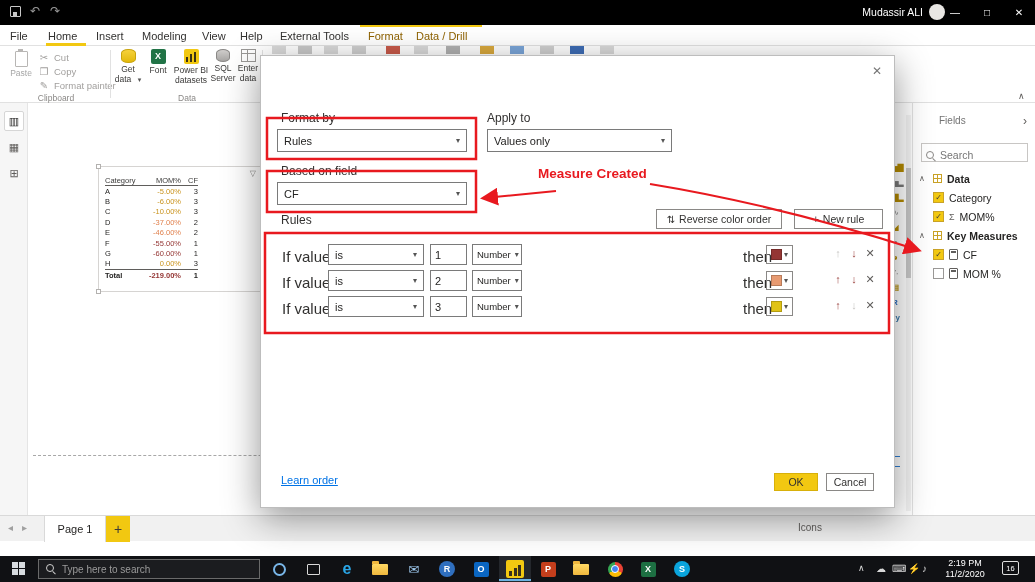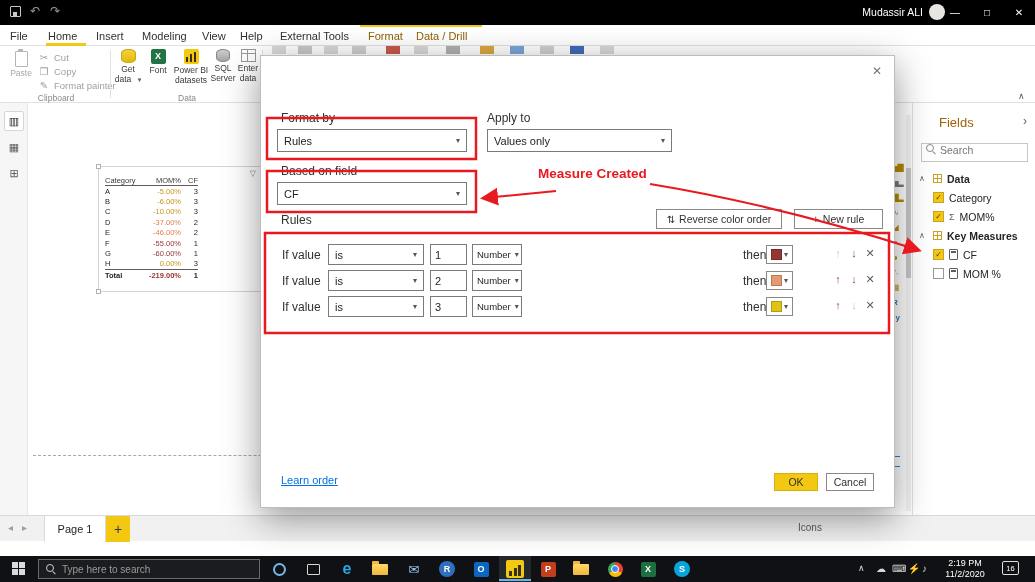--- a/index.html
+++ b/index.html
@@ -58,23 +58,23 @@
 .tc2{width:46px;text-align:right}
 .tc3{width:17px;text-align:right}
 
 #viz-strip{position:absolute;left:884px;top:160px;width:22px;z-index:1}
 .viz-ico{height:15px;display:flex;align-items:center;justify-content:center;font-size:8px;letter-spacing:-1px;cursor:default}
 .plink{position:absolute;height:8px;border-bottom:1.5px solid #2b7cd3;z-index:6}
 #scroll-track{position:absolute;left:906px;top:115px;width:5px;height:396px;background:#f3f3f3;z-index:2}
 #scroll-thumb{position:absolute;left:906px;top:168px;width:5px;height:110px;background:#c6c6c6;z-index:3}
 
 #fields{position:absolute;left:912px;top:103px;width:123px;height:412px;background:#fff;border-left:1px solid #e1e1e1;z-index:4}
-#fields-title{position:absolute;left:26px;top:12px;font-size:13px;color:#a16207}
+#fields-title{position:absolute;left:26px;top:12px;font-size:10px;color:#737373}
 #fields-collapse{position:absolute;right:8px;top:11px;font-size:12px;color:#605e5c}
-#fields-search{position:absolute;left:8px;top:40px;width:107px;height:19px;border:1px solid #c8c6c4;display:flex;align-items:flex-start;gap:4px;padding:0 4px}
+#fields-search{position:absolute;left:8px;top:40px;width:107px;height:19px;border:1px solid #c8c6c4;display:flex;align-items:flex-end;gap:4px;padding:0 4px}
 #fields-search input{border:none;outline:none;width:78px;font-size:10.5px;font-family:"Liberation Sans",sans-serif;color:#323130}
 .mag{width:10px;height:10px;position:relative;flex:none}
 .mag::before{content:"";position:absolute;left:0;top:0;width:6px;height:6px;border:1.3px solid #8a8886;border-radius:50%}
 .mag::after{content:"";position:absolute;left:7px;top:7px;width:4px;height:1.3px;background:#8a8886;transform:rotate(45deg);transform-origin:0 0}
 .mag.light::before{border-color:#cfcfcf}
 .mag.light::after{background:#cfcfcf}
 #fields-tree{position:absolute;left:0;top:66px;width:123px}
 .f-row{display:flex;align-items:center;height:19px;font-size:10.5px;gap:5px}
 .f-chev{font-size:8px;color:#605e5c;width:9px}
 .f-bold{font-weight:bold}
@@ -88,21 +88,21 @@
 .sig{font-size:9px;color:#605e5c}
 
 #dialog{position:absolute;left:260px;top:55px;width:635px;height:453px;background:#fff;border:1px solid #bdbdbd;box-shadow:0 10px 34px rgba(0,0,0,.42);z-index:20}
 #dlg-close{position:absolute;right:12px;top:8px;font-size:12px;color:#767676;cursor:default}
 #dlg-title{position:absolute;left:20px;top:18px;font-size:17px;color:#767676}
 .dlabel{position:absolute;font-size:12px;color:#323130}
 .dd{position:absolute;background:#fff;border:1px solid #7a7a7a;display:flex;align-items:center;justify-content:space-between;padding:0 6px;font-size:11px;color:#252423;cursor:default}
 .caret{font-size:8px;color:#555;margin-left:4px}
 .btn{position:absolute;display:flex;align-items:center;justify-content:center;gap:4px;background:#fff;border:1px solid #8a8886;font-size:10.5px;color:#323130;cursor:default}
 .rule-row{position:absolute;left:0;width:100%;height:22px}
-.rr-lab{position:absolute;top:4px;font-size:12px;color:#323130}
+.rr-lab{position:absolute;top:4px;font-size:15px;color:#323130}
 .rr-input{position:absolute;border:1px solid #7a7a7a;font-size:11px;padding-left:4px;font-family:"Liberation Sans",sans-serif;color:#252423}
 .swatch{position:absolute;width:27px;height:19px;border:1px solid #8a8886;display:flex;align-items:center;justify-content:center;gap:2px}
 .sw{width:11px;height:11px;display:block;border:1px solid rgba(0,0,0,.2)}
 .rr-btn{position:absolute;top:3px;width:14px;text-align:center;font-size:11px;color:#9c4440;cursor:default}
 .rr-btn.dis{color:#c8c6c4}
 .rr-btn.gray{color:#605e5c}
 #learn-more{position:absolute;left:20px;top:418px;font-size:11px;color:#0073e6;text-decoration:underline;cursor:default}
 #ok-btn{left:513px;top:417px;width:44px;height:18px;background:#f2c811;border-color:#d8b00a}
 #cancel-btn{left:565px;top:417px;width:48px;height:18px}
 #annotation{position:absolute;left:538px;top:166px;font-size:13.5px;font-weight:bold;color:#e8191f;z-index:61}

